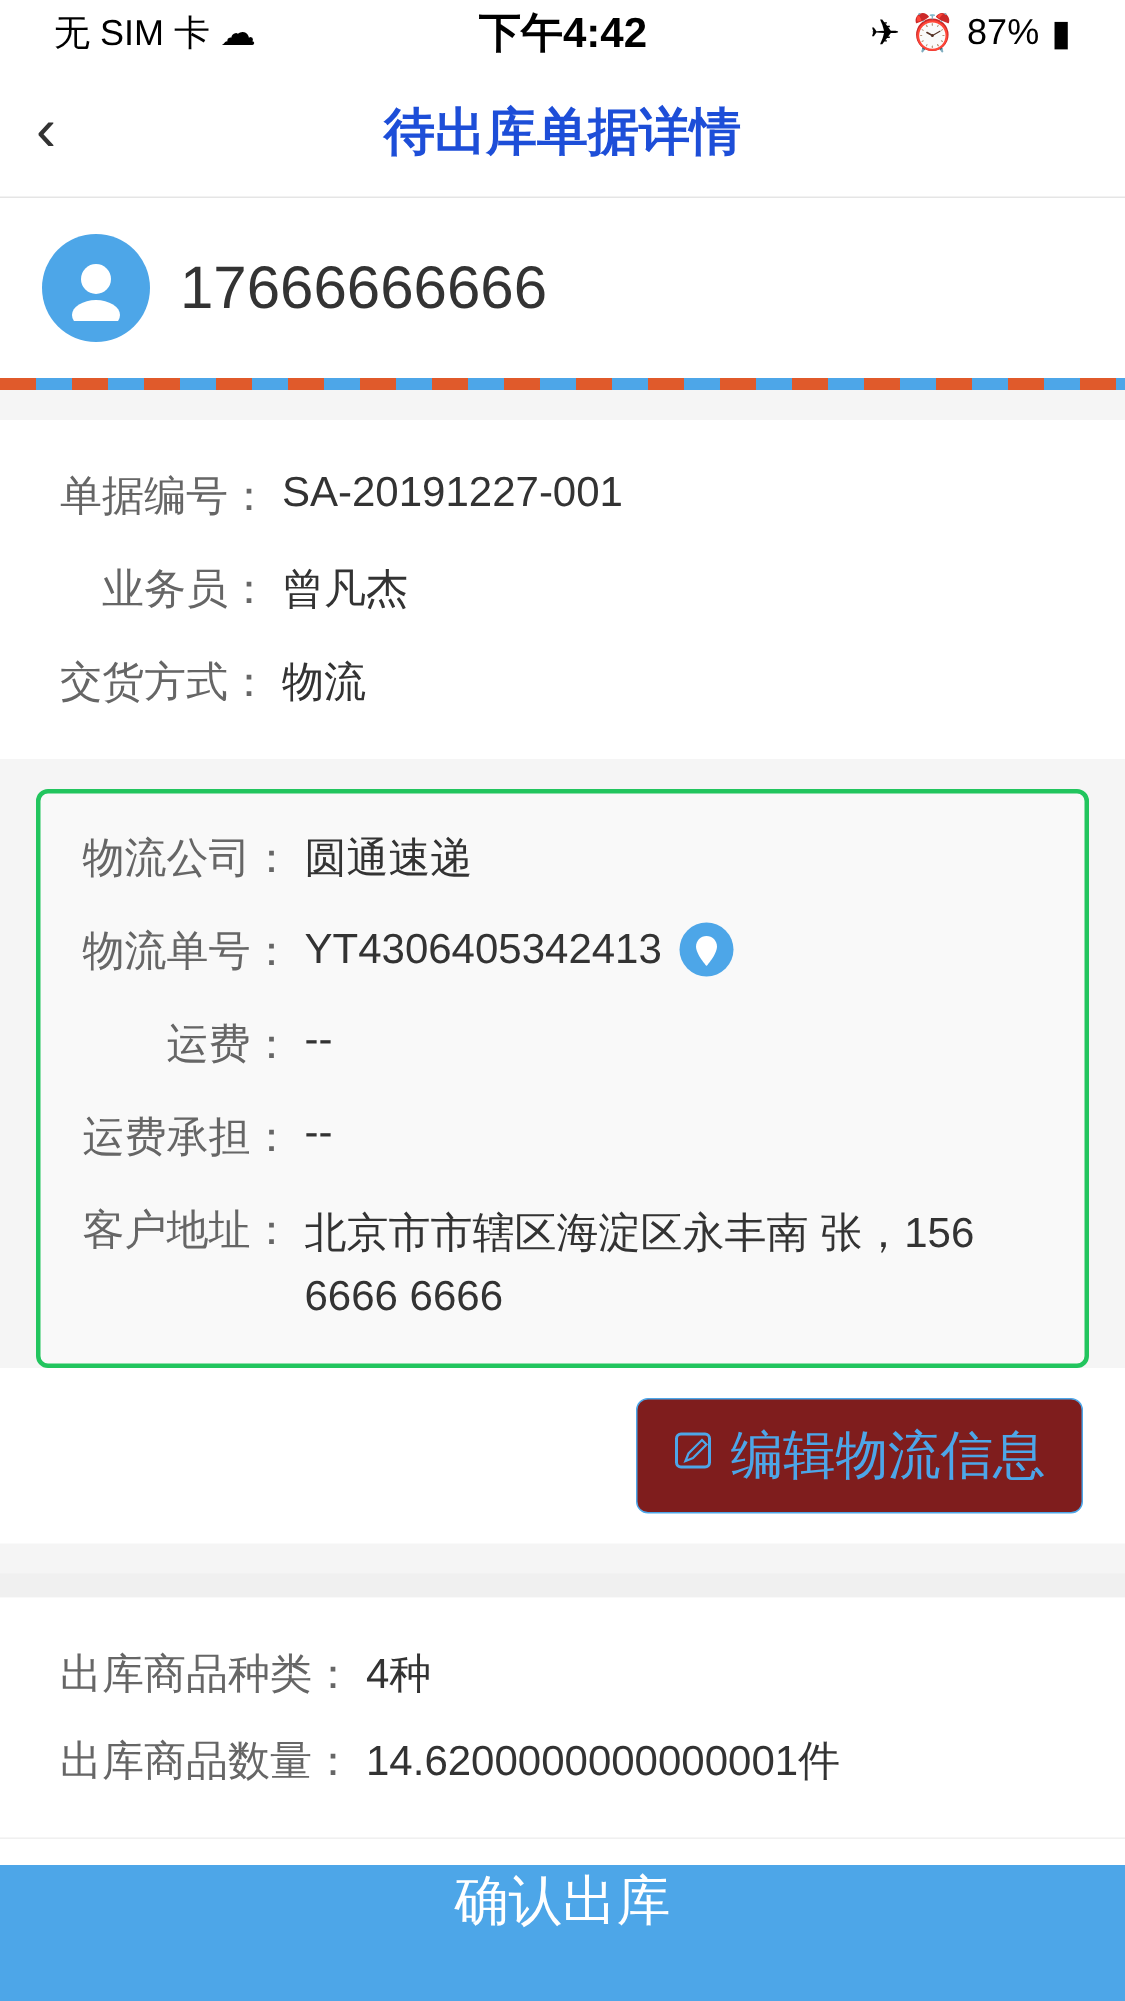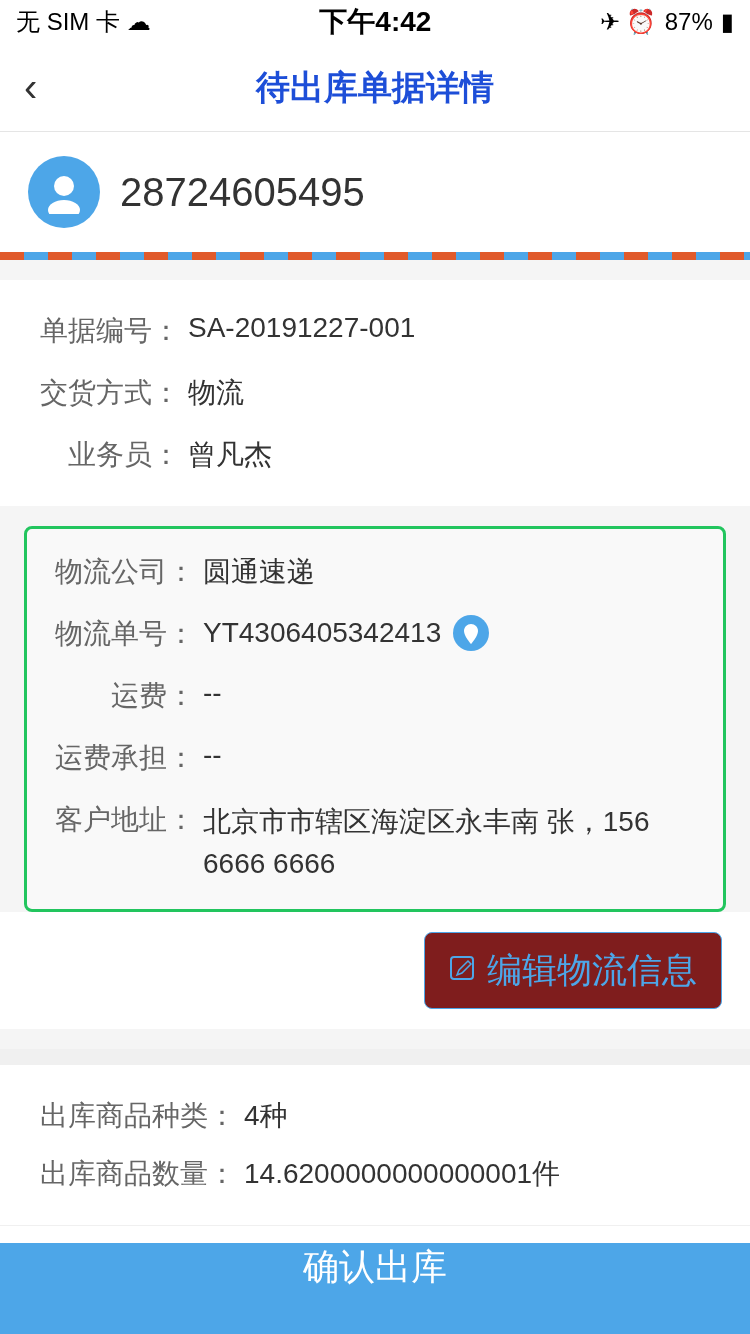--- a/index.html
+++ b/index.html
@@ -12,21 +12,21 @@
       overflow-x: hidden;
       font-size: 28px;
     }
     
     .status-bar {
       background: #fff;
       height: 44px;
       display: flex;
       align-items: center;
       justify-content: space-between;
-      padding: 0 16px;
+      padding: 0 36px;
       font-size: 26px;
       font-weight: 500;
     }
     .status-left {
       display: flex;
       align-items: center;
       gap: 10px;
       font-size: 24px;
       color: #000;
     }
@@ -281,37 +281,37 @@
   <div class="nav-title">待出库单据详情</div>
 </div>
 
 <div class="customer-header">
   <div class="customer-avatar">
     <svg width="44" height="44" viewBox="0 0 44 44" fill="none" xmlns="http://www.w3.org/2000/svg">
       <circle cx="22" cy="16" r="10" fill="white"></circle>
       <ellipse cx="22" cy="40" rx="16" ry="10" fill="white"></ellipse>
     </svg>
   </div>
-  <div class="customer-phone">28724605495</div>
+  <div class="customer-phone">17666666666</div>
 </div>
 
 <div class="dashed-divider"></div>
 
 <div class="info-section">
   <div class="info-row">
     <span class="info-label">单据编号：</span>
     <span class="info-value">SA-20191227-001</span>
   </div>
   <div class="info-row">
+    <span class="info-label">业务员：</span>
+    <span class="info-value">曾凡杰</span>
+  </div>
+  <div class="info-row">
     <span class="info-label">交货方式：</span>
     <span class="info-value">物流</span>
-  </div>
-  <div class="info-row">
-    <span class="info-label">业务员：</span>
-    <span class="info-value">曾凡杰</span>
   </div>
 </div>
 
 <div class="logistics-section">
   <div class="logistics-row">
     <span class="logistics-label">物流公司：</span>
     <span class="logistics-value">圆通速递</span>
   </div>
   <div class="logistics-row">
     <span class="logistics-label">物流单号：</span>

